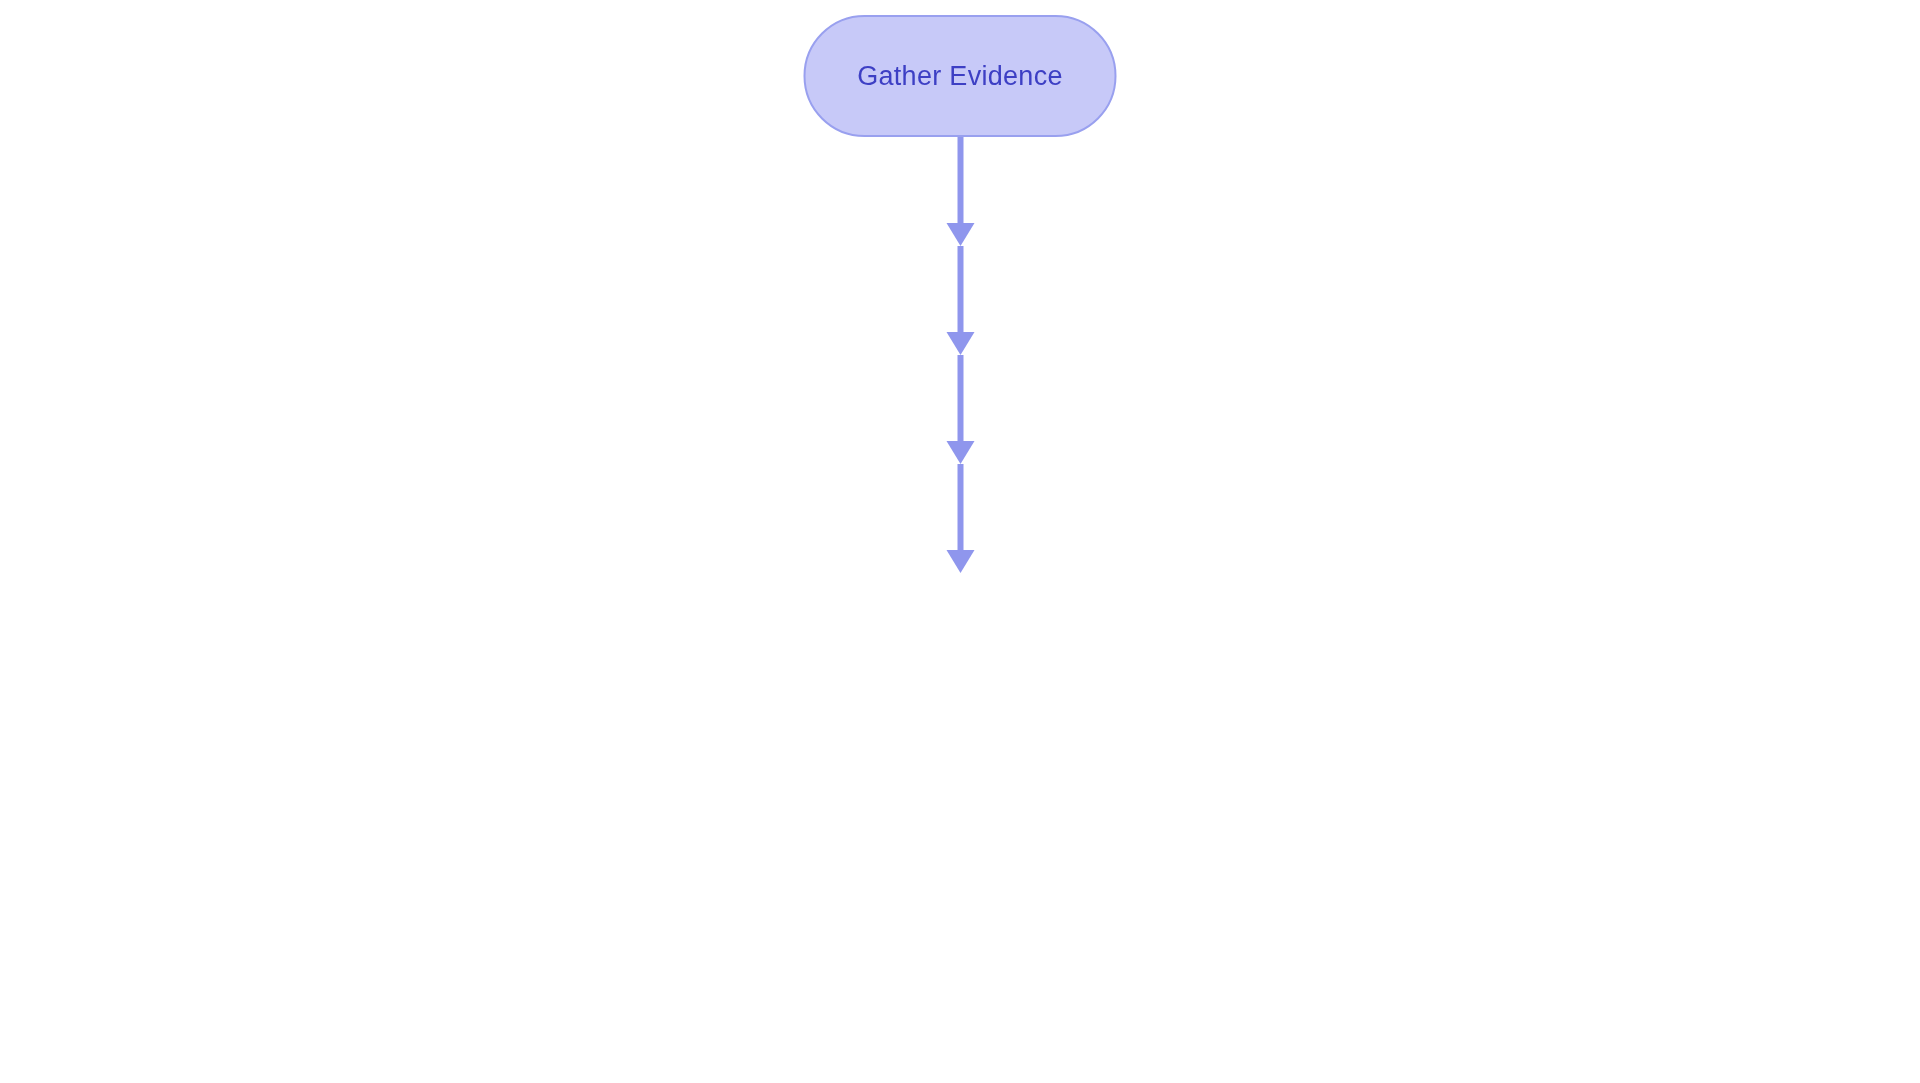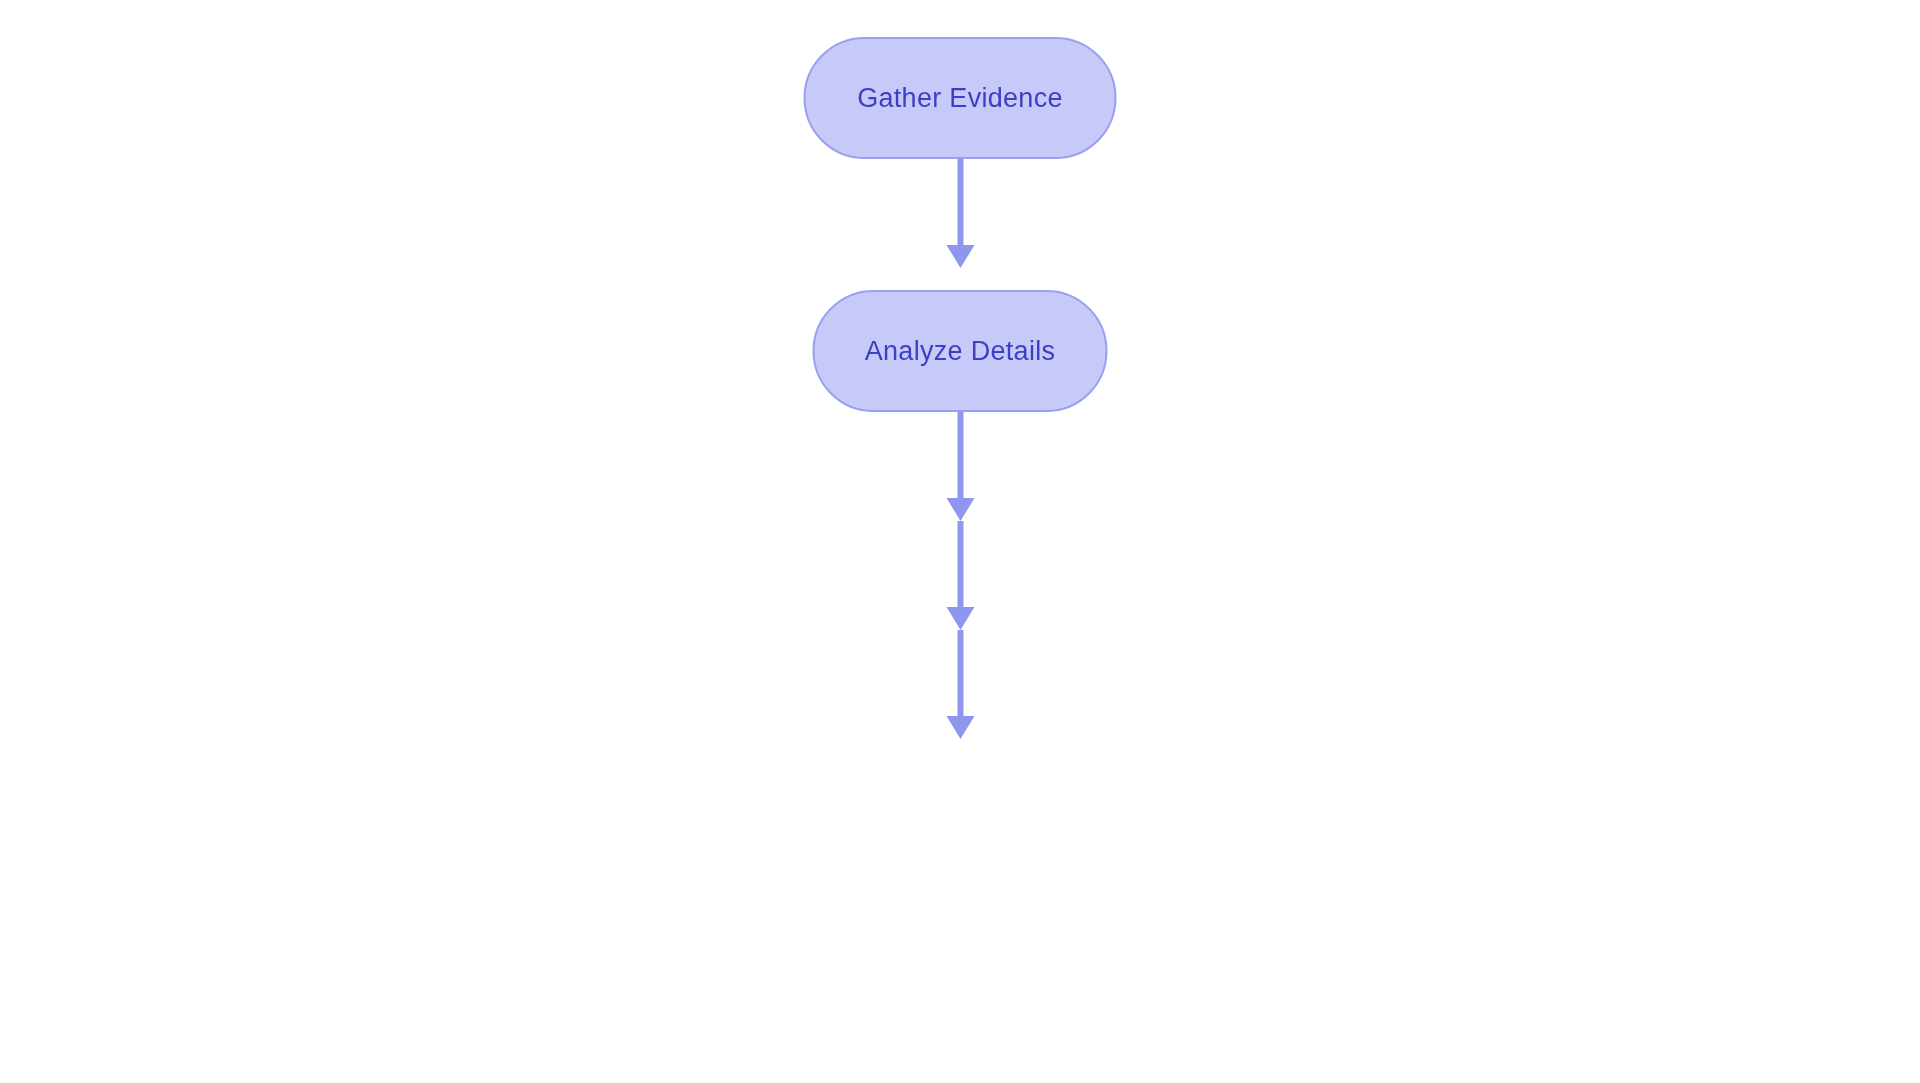--- a/index.html
+++ b/index.html
@@ -30,21 +30,20 @@
     border-radius: 61px;
     background: var(--node-fill, #c7c9f8);
     border: 2px solid var(--node-border, #99a0ef);
     color: var(--node-text, #3d3fc4);
     display: flex;
     align-items: center;
     justify-content: center;
     font-size: 27px;
     letter-spacing: 0.3px;
     white-space: nowrap;
-    margin-top: 22px;
   }
   .node-1 { width: 313px; }
   .node-2 { width: 295px; }
   .node-3 { width: 353px; }
   .node-4 { width: 330px; }
   .node-5 { width: 374px; }
   .arrow {
     height: 109px;
     display: flex;
     flex-direction: column;
@@ -71,23 +70,20 @@
 
     <div class="node node-1">
       <span>Gather Evidence</span>
     </div>
 
     <div class="arrow">
       <div class="arrow-line"></div>
       <div class="arrow-head"></div>
     </div>
 
-    <div class="node node-2">
-      <span>Analyze Details</span>
-    </div>
 
     <div class="arrow">
       <div class="arrow-line"></div>
       <div class="arrow-head"></div>
     </div>
 
 
     <div class="arrow">
       <div class="arrow-line"></div>
       <div class="arrow-head"></div>

